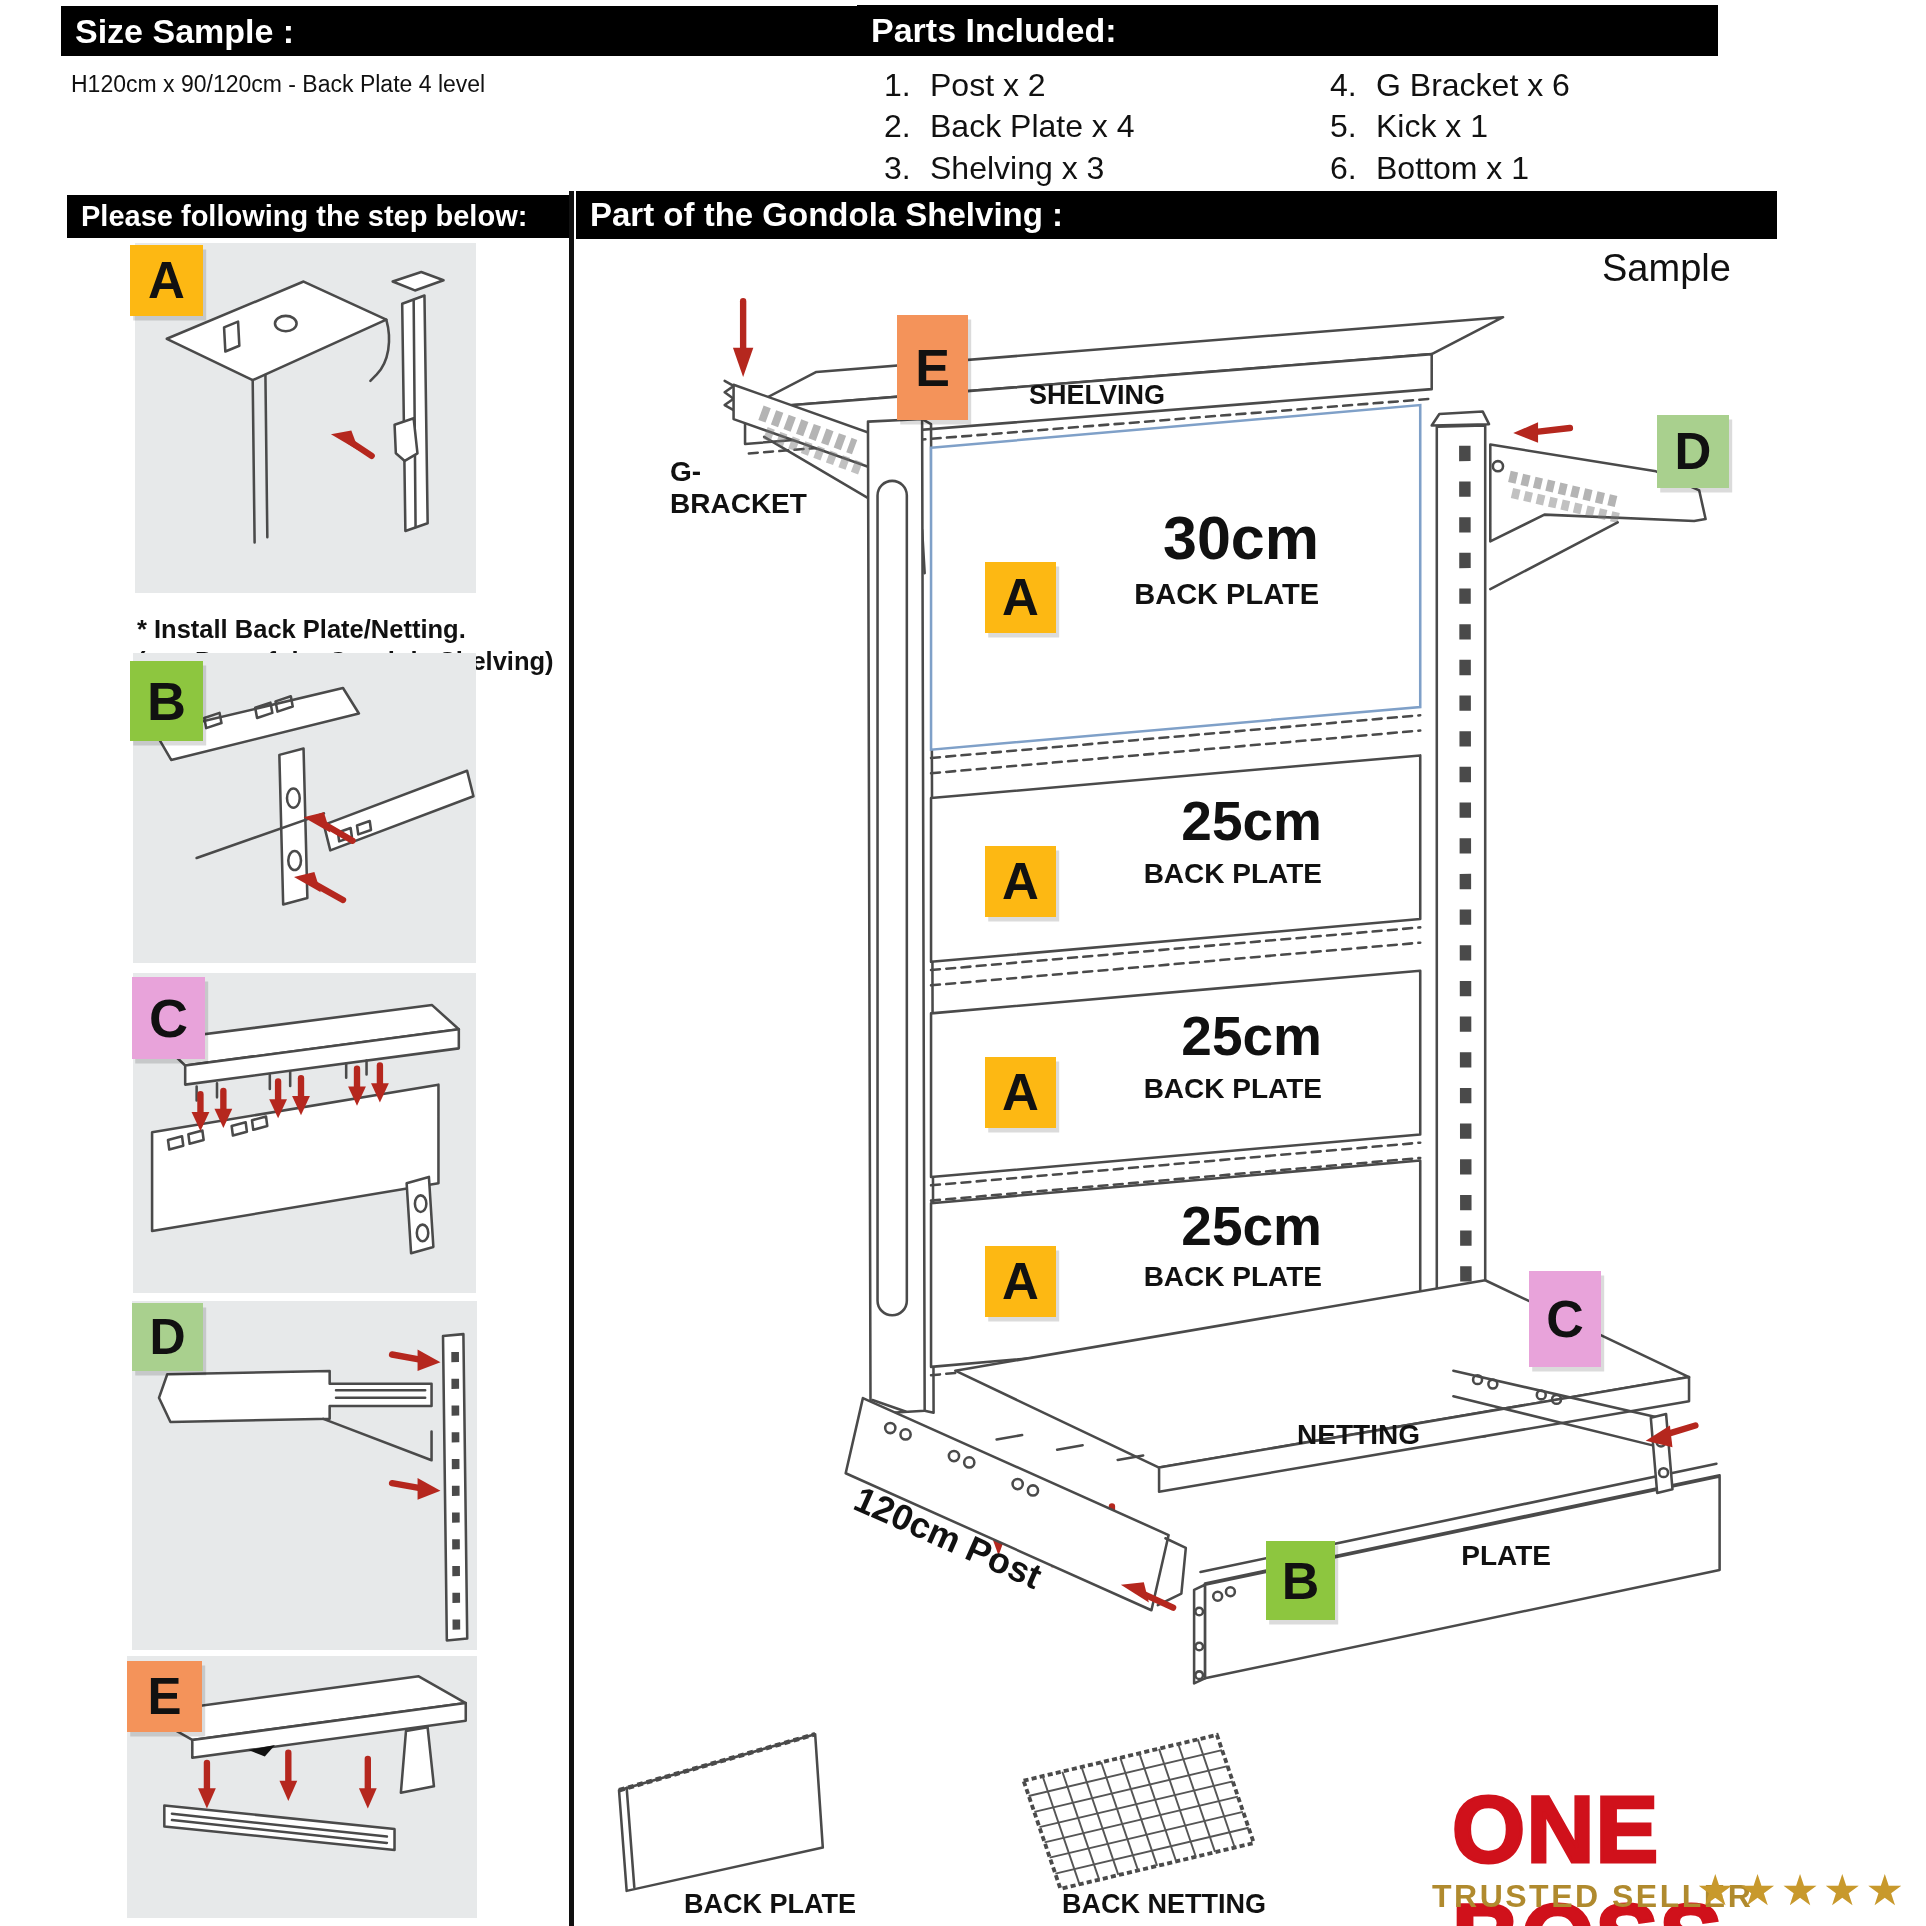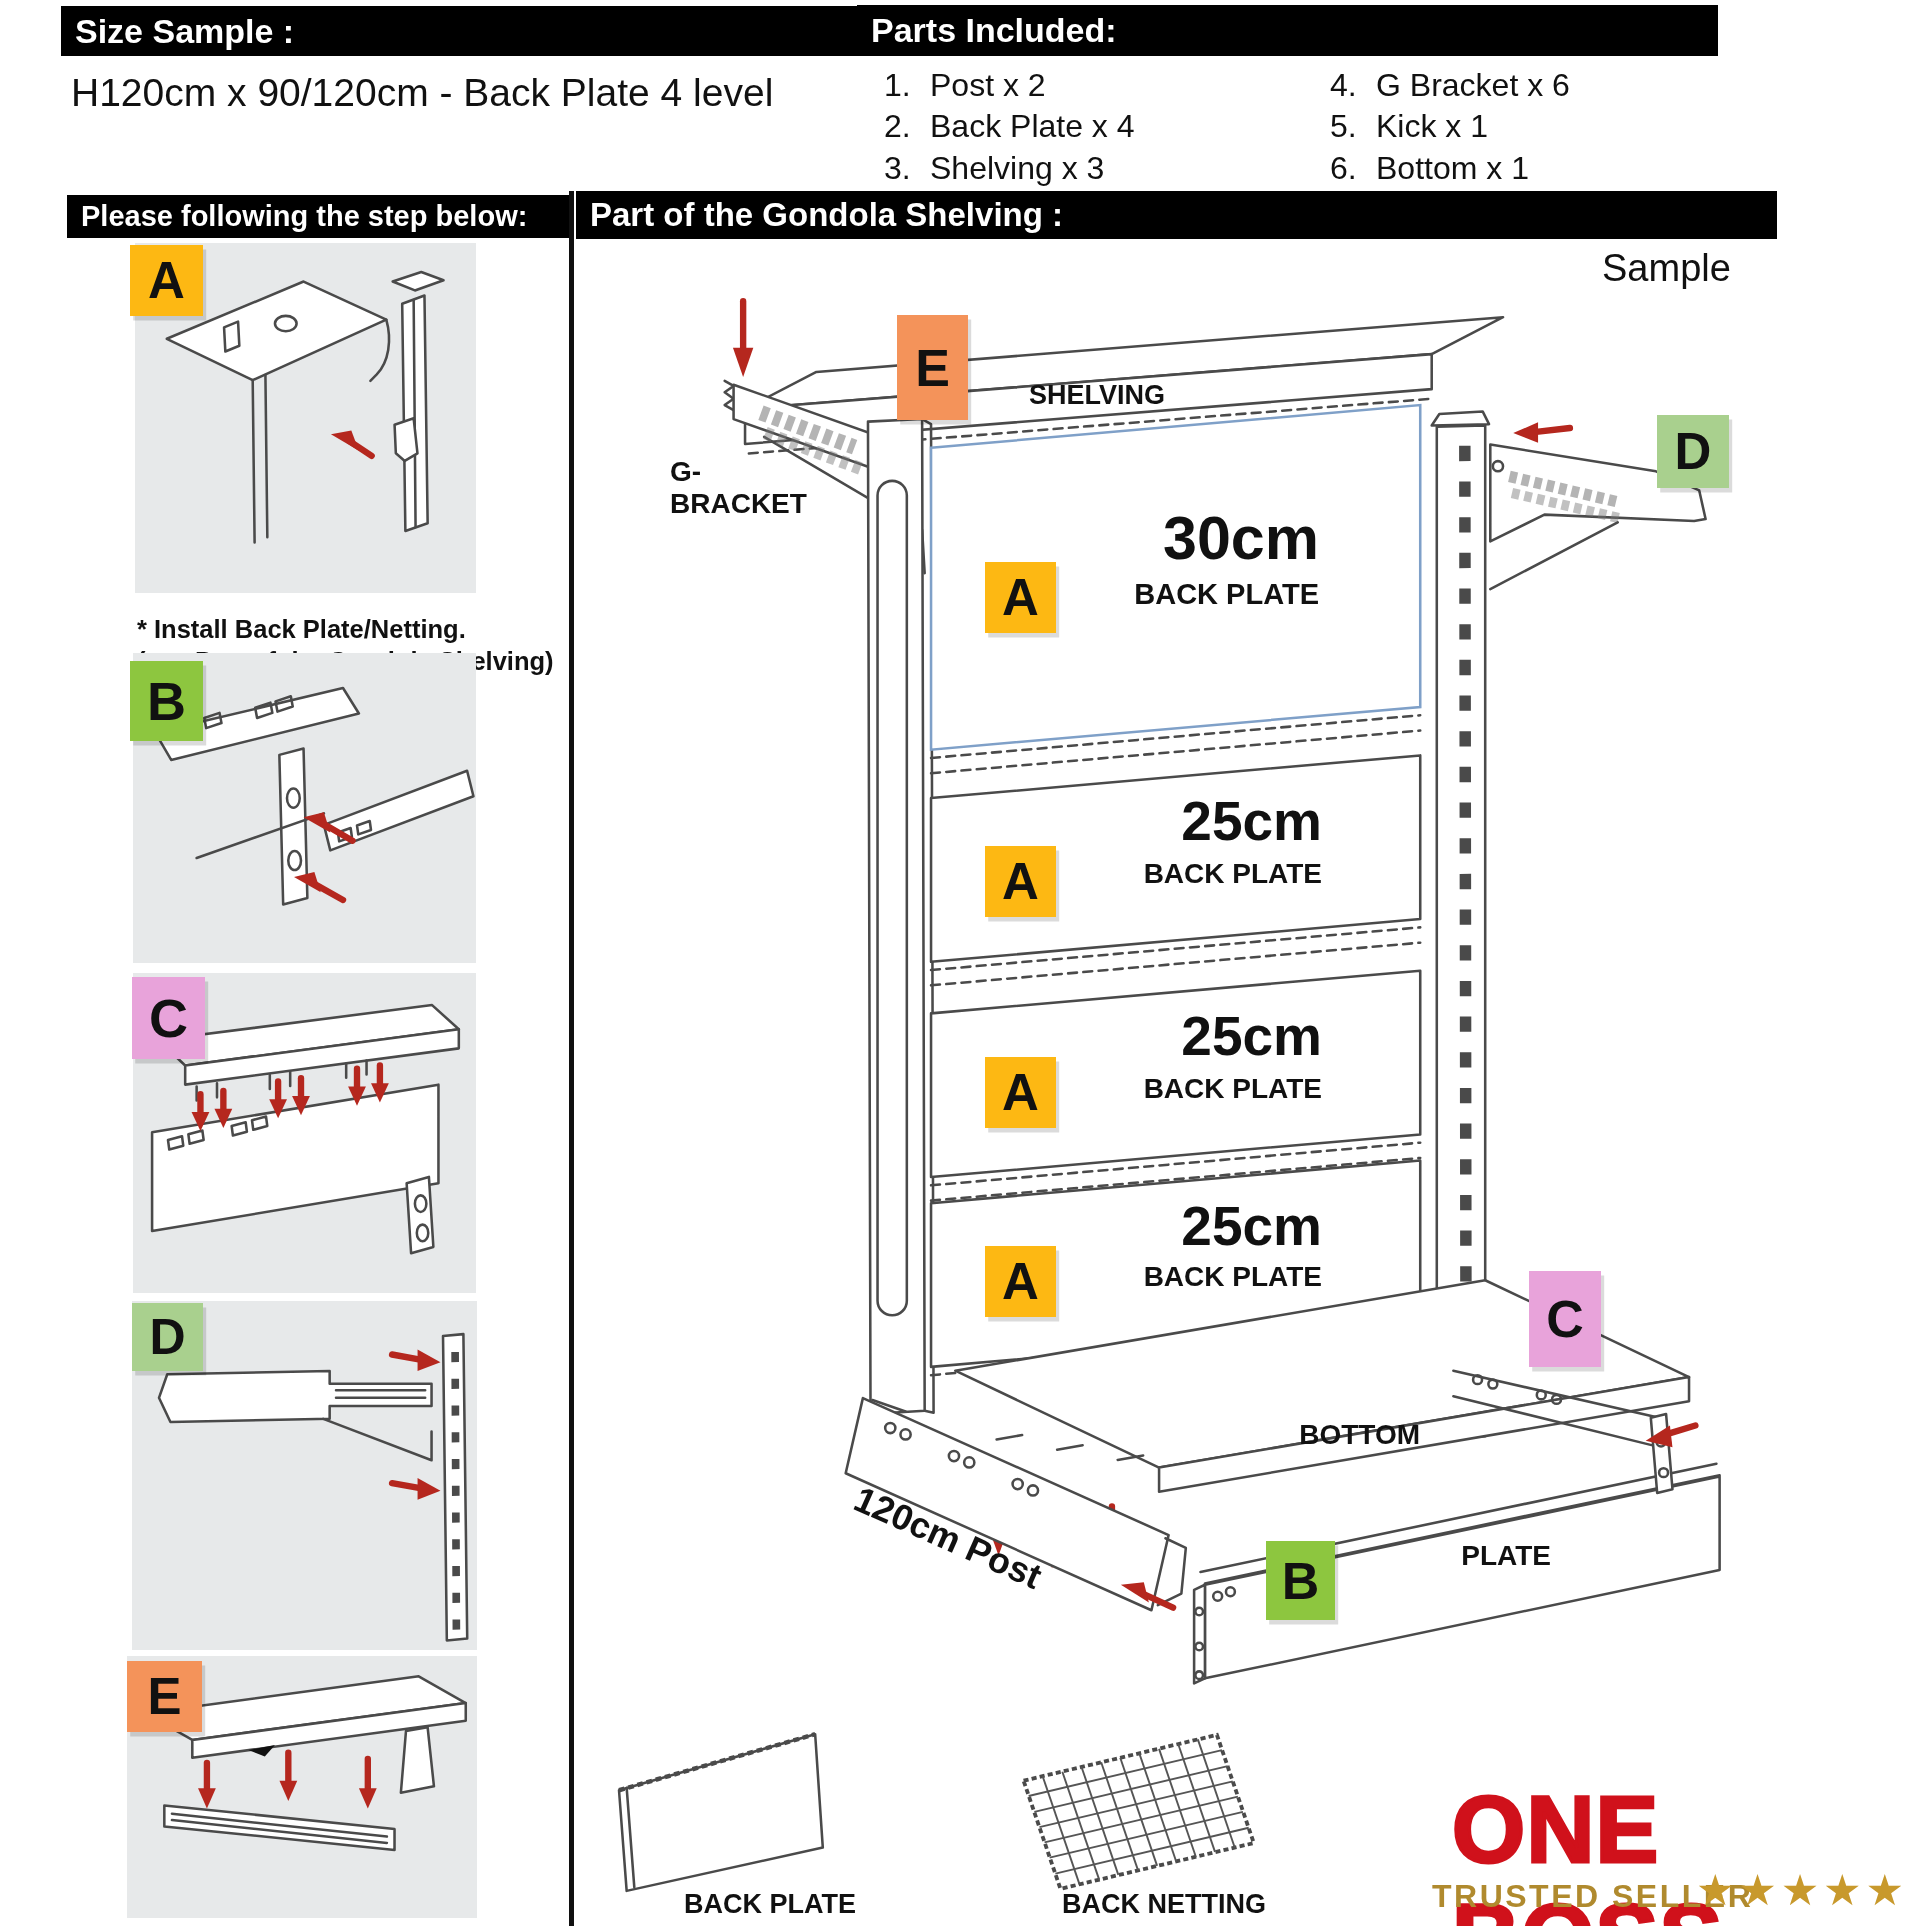--- a/index.html
+++ b/index.html
@@ -29,21 +29,21 @@
   .stars{position:absolute;color:#C8992C;}
 </style>
 </head>
 <body>
 
 <div id="canvas">
 
   <div class="bar" style="left:61px;top:6.4px;width:808px;height:50px;font-size:34px;">
     <span>Size Sample :</span>
   </div>
-  <div class="t plain" style="left:71px;top:71px;font-size:39px;text-align:right;">H120cm x 90/120cm  - Back Plate 4 level</div>
+  <div class="t plain" style="left:71px;top:71px;font-size:23px;text-align:right;">H120cm x 90/120cm  - Back Plate 4 level</div>
 
   <div class="bar" style="left:857px;top:5.1px;width:861px;height:51px;font-size:34px;">
     <span>Parts Included:</span>
   </div>
 
   <div class="t plain" style="left:884px;top:67px;font-size:32px;">1.</div>
   <div class="t plain" style="left:930px;top:67px;font-size:32px;">Post x 2</div>
   <div class="t plain" style="left:884px;top:108px;font-size:32px;">2.</div>
   <div class="t plain" style="left:930px;top:108px;font-size:32px;">Back Plate x 4</div>
   <div class="t plain" style="left:884px;top:150px;font-size:32px;">3.</div>
@@ -283,21 +283,21 @@
 
   <div class="t tc" style="left:1054px;top:1194px;width:268px;font-size:55px;">25cm</div>
   <div class="t tc" style="left:1054px;top:1261px;width:268px;font-size:28px;">BACK PLATE</div>
   <div class="lbox box-a" style="left:985px;top:1246px;width:71px;height:71px;font-size:51px;">
       <span>A</span>
     </div>
 
   <div class="lbox box-c" style="left:1529px;top:1271px;width:72px;height:96px;font-size:52px;">
       <span>C</span>
     </div>
-  <div class="t tc" style="left:1178px;top:1419px;width:242px;font-size:28px;">BOTTOM</div>
+  <div class="t tc" style="left:1178px;top:1419px;width:242px;font-size:28px;">NETTING</div>
 
   <div class="t" style="left:865px;top:1478px;width:217px;font-size:36px;transform:rotate(24deg);transform-origin:left top;">120cm Post</div>
 
   <div class="lbox box-b" style="left:1266px;top:1541px;width:69px;height:79px;font-size:52px;">
       <span>B</span>
     </div>
   <div class="t tc" style="left:1398px;top:1540px;width:153px;font-size:28px;">PLATE</div>
 
 
   <svg style="left:605px;top:1724px;" width="242" height="172" viewBox="0 0 380 270">

